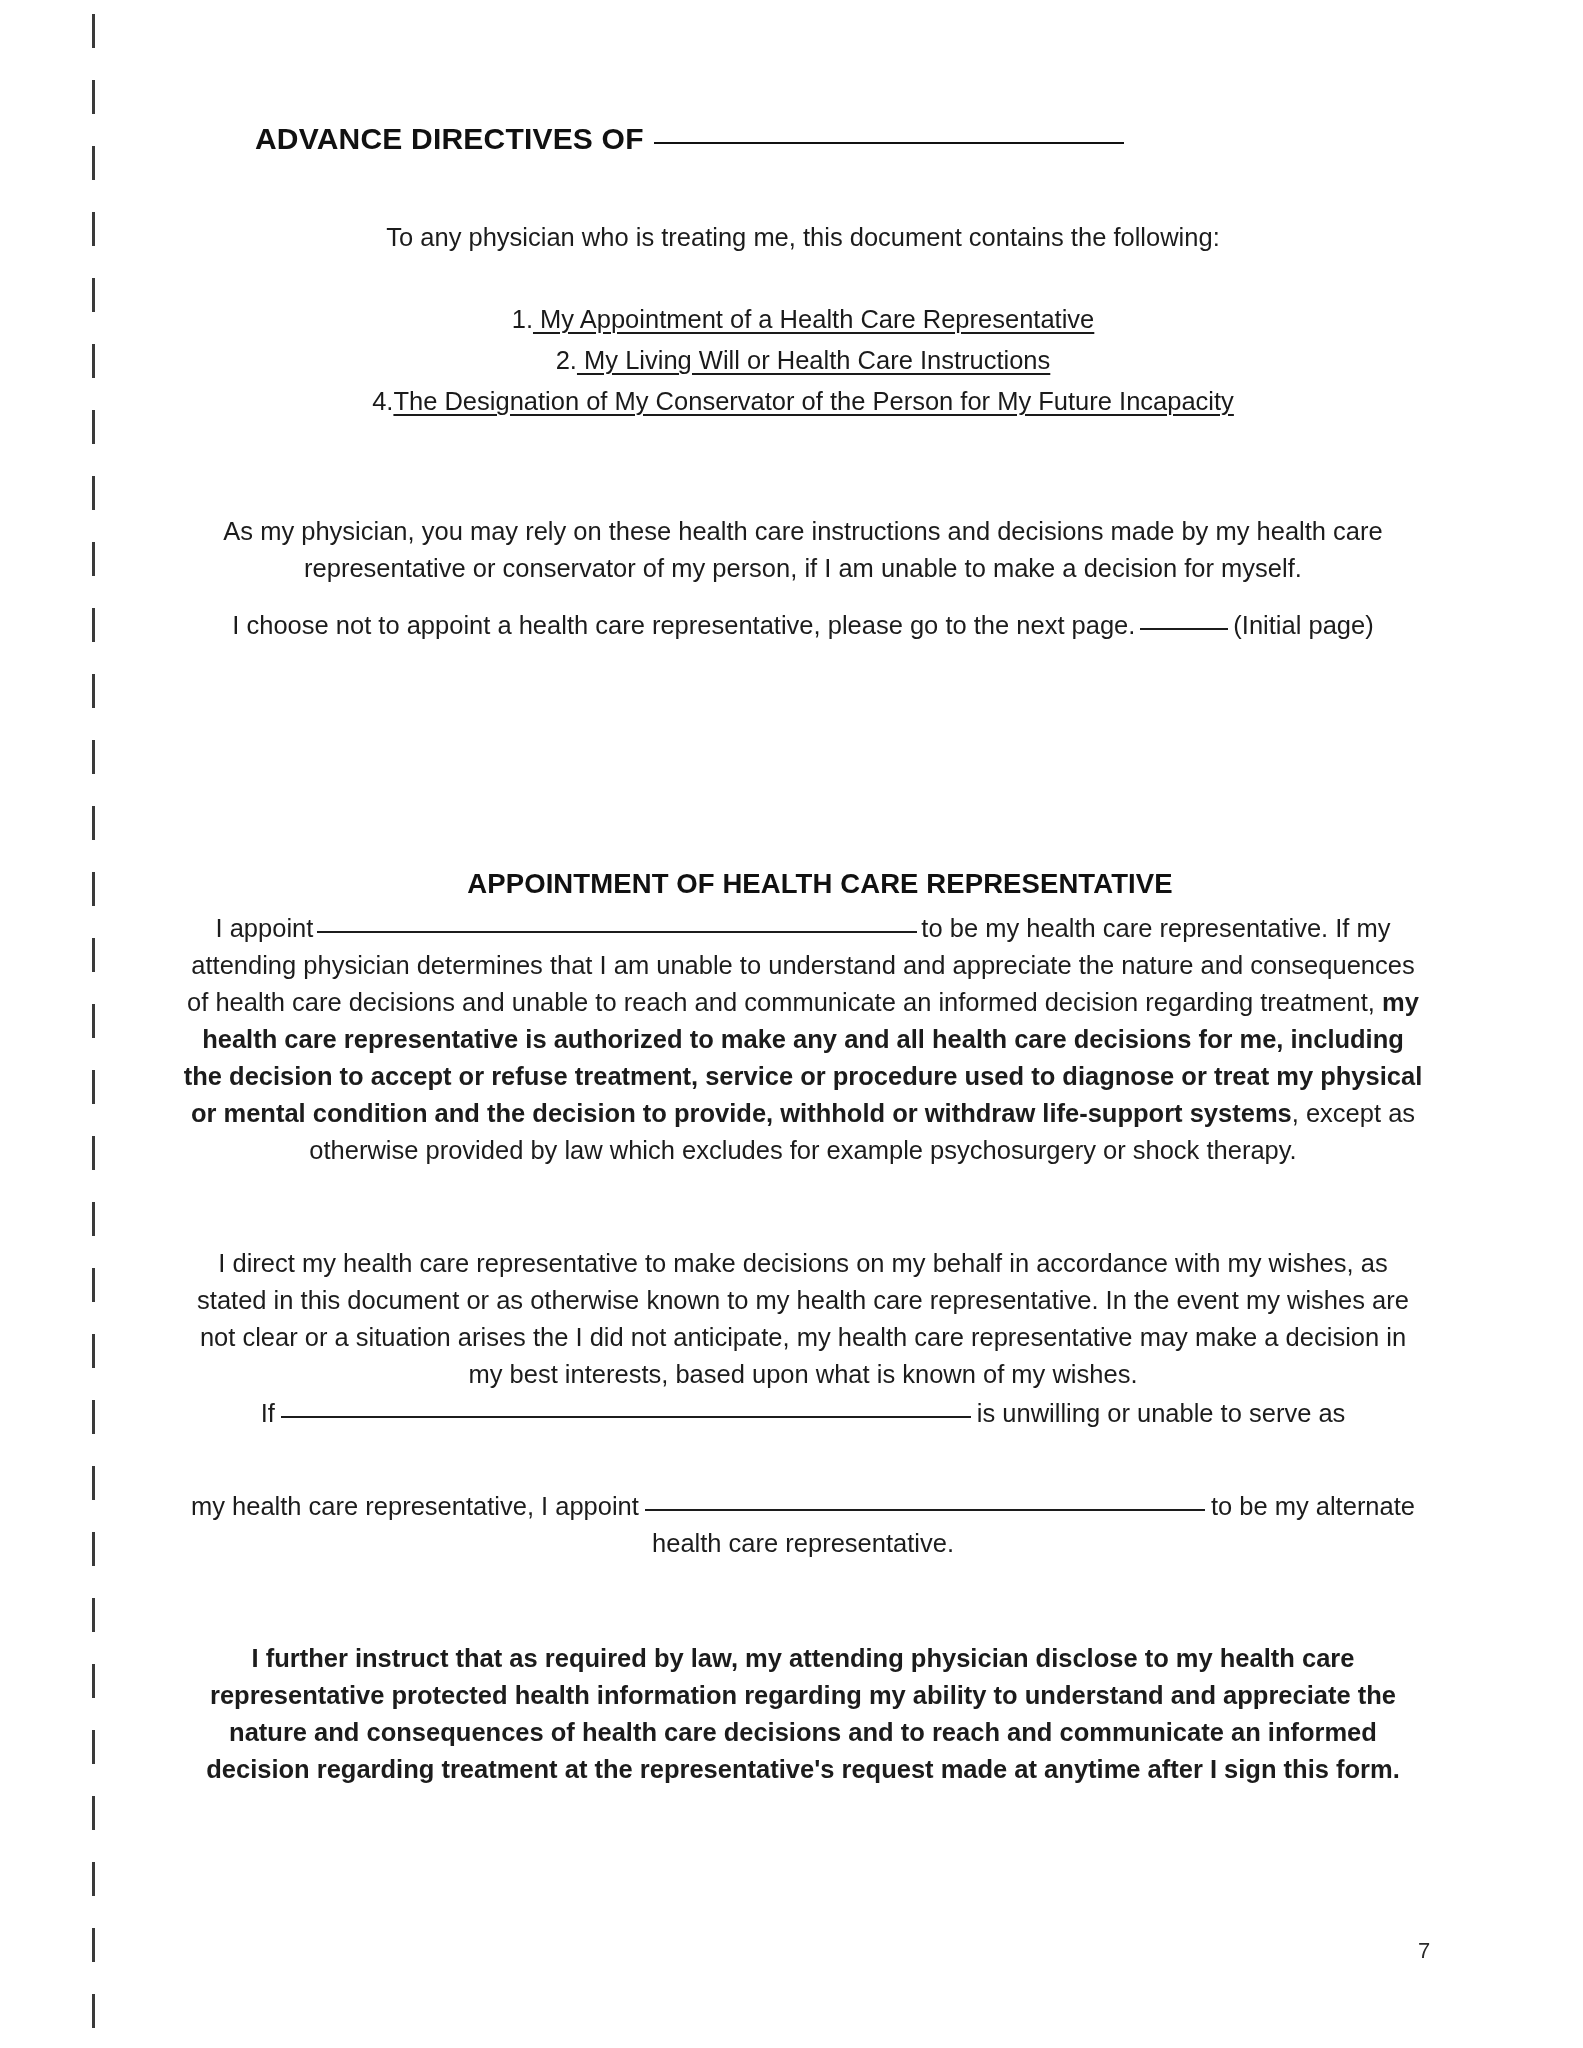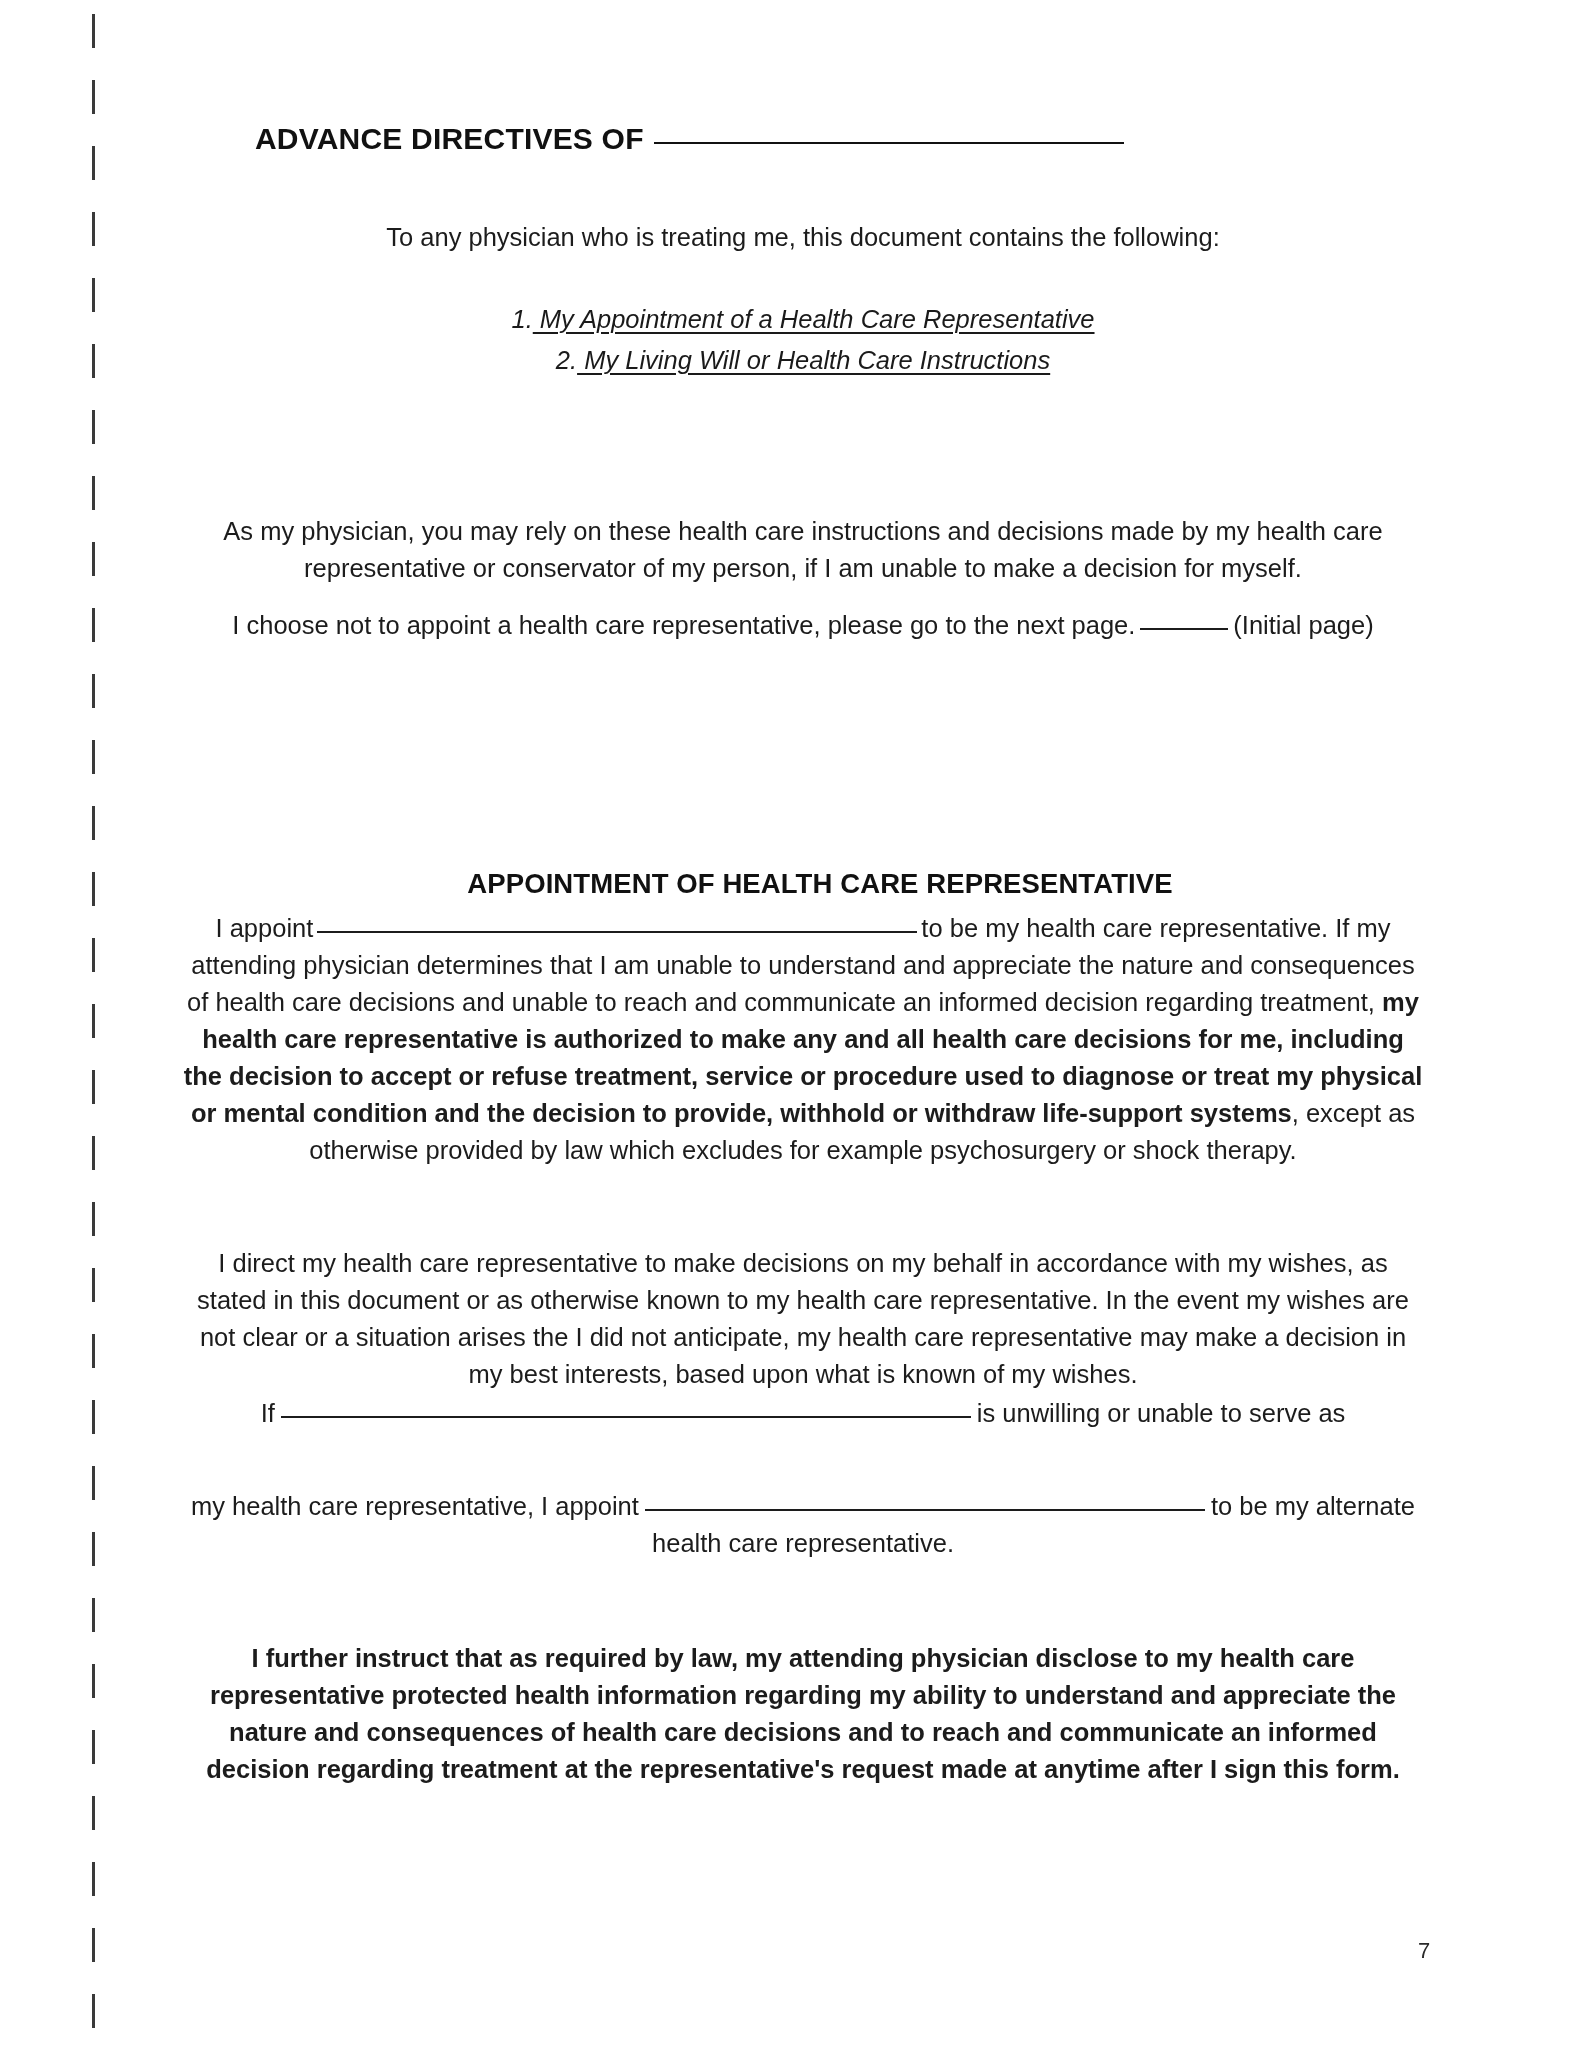--- a/index.html
+++ b/index.html
@@ -108,21 +108,20 @@
     margin: 0;
     padding: 0;
     list-style: none;
     width: 1240px;
     font-size: 25.5px;
     line-height: 41px;
   }
   ol.doc-list li {
     text-align: center;
     white-space: nowrap;
-    font-style: italic;
   }
   ol.doc-list li .num {
     text-decoration: none;
   }
   ol.doc-list li .label {
     text-decoration: underline;
     text-underline-offset: 4px;
     text-decoration-thickness: 1.6px;
   }
 
@@ -163,20 +162,23 @@
 
     <p class="body p-intro">To any physician who is treating me, this document contains the following:</p>
 
     <ol class="doc-list">
       <li>
         <span class="num">1.</span><span class="label"> My Appointment of a Health Care Representative</span>
       </li>
       <li>
         <span class="num">2.</span><span class="label"> My Living Will or Health Care Instructions</span>
       </li>
+      <li>
+        <span class="num">4.</span><span class="label">The Designation of My Conservator of the Person for My Future Incapacity</span>
+      </li>
     </ol>
 
     <p class="body p-rely">As my physician, you may rely on these health care instructions and decisions made by my health care representative or conservator of my person, if I am unable to make a decision for myself.</p>
 
     <p class="body p-choose">
       <span>I choose not to appoint a health care representative, please go to the next page.</span><span class="blank blank-initial"></span><span>(Initial page)</span>
     </p>
 
     <h2 class="section-title">APPOINTMENT OF HEALTH CARE REPRESENTATIVE</h2>
 

